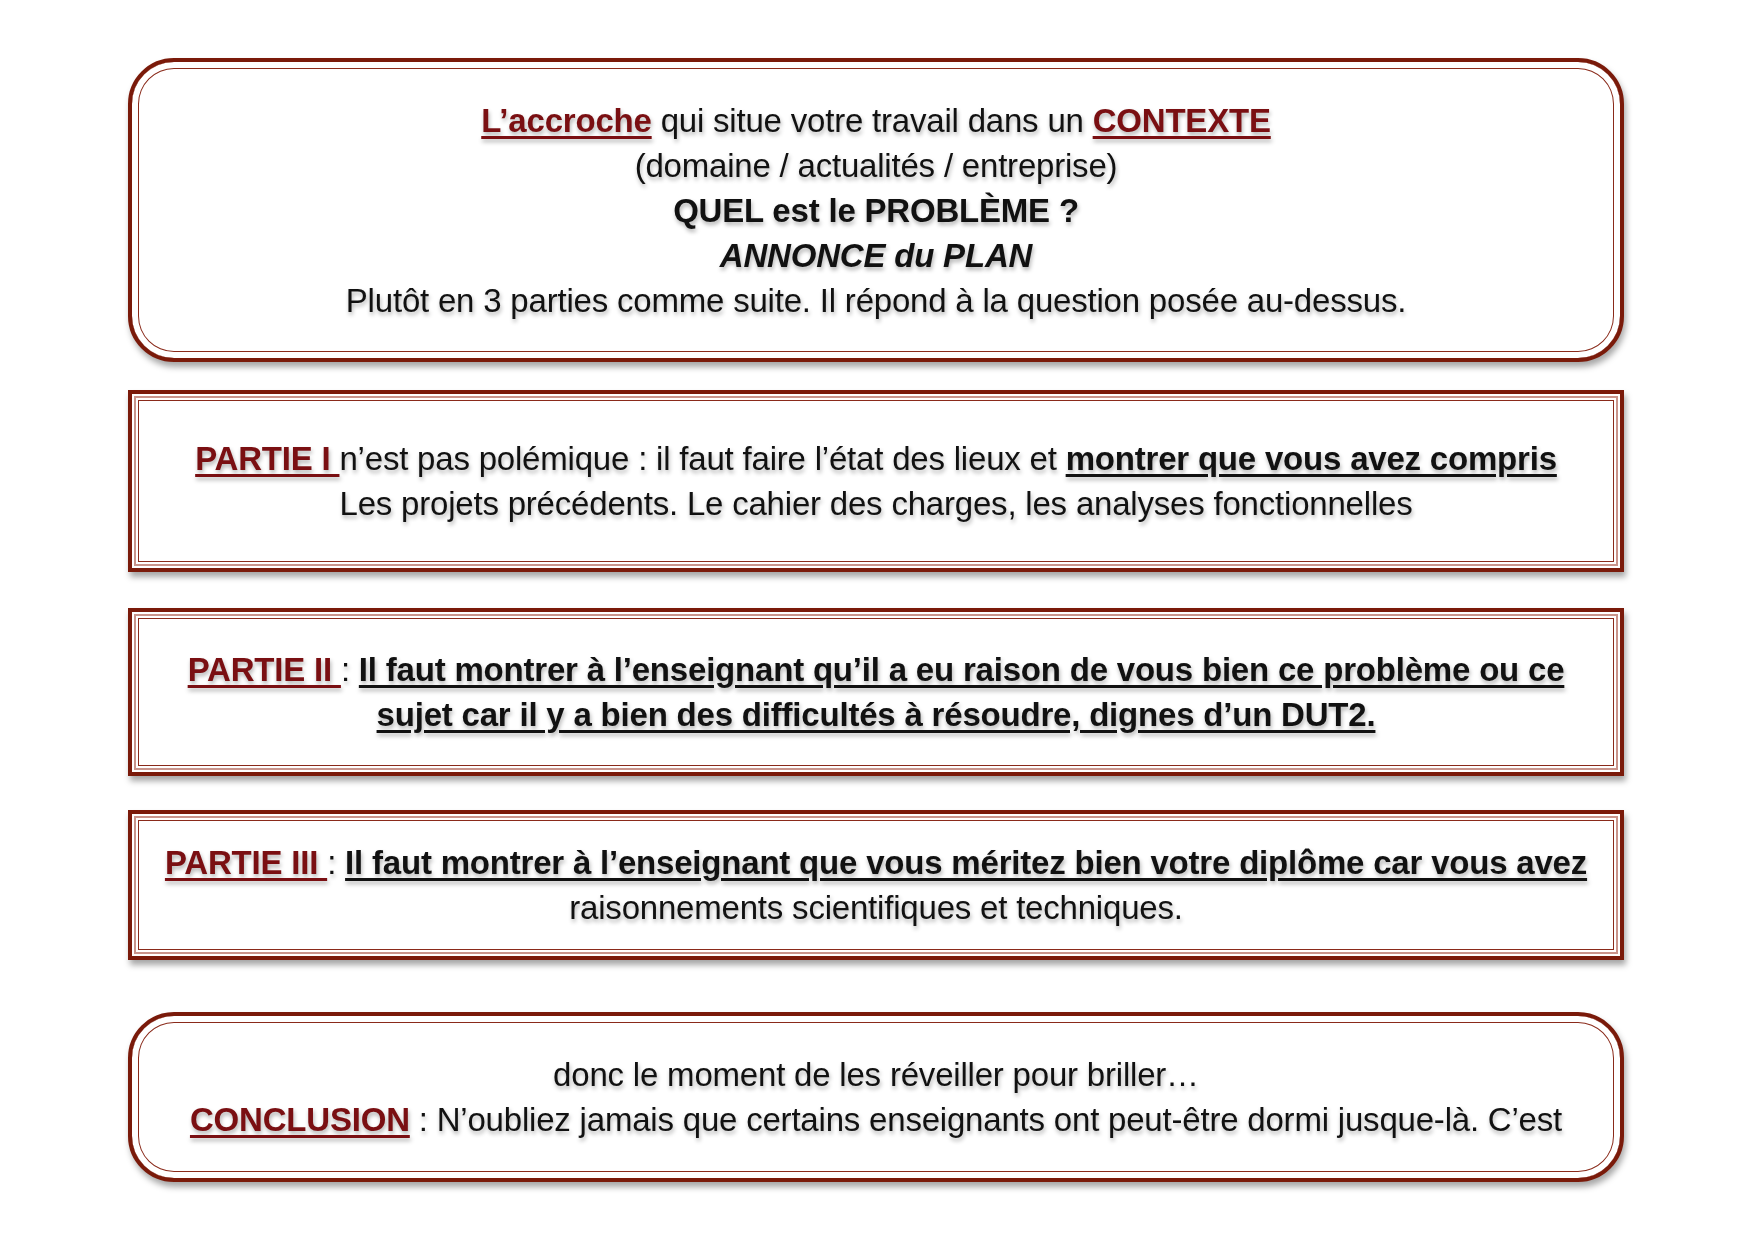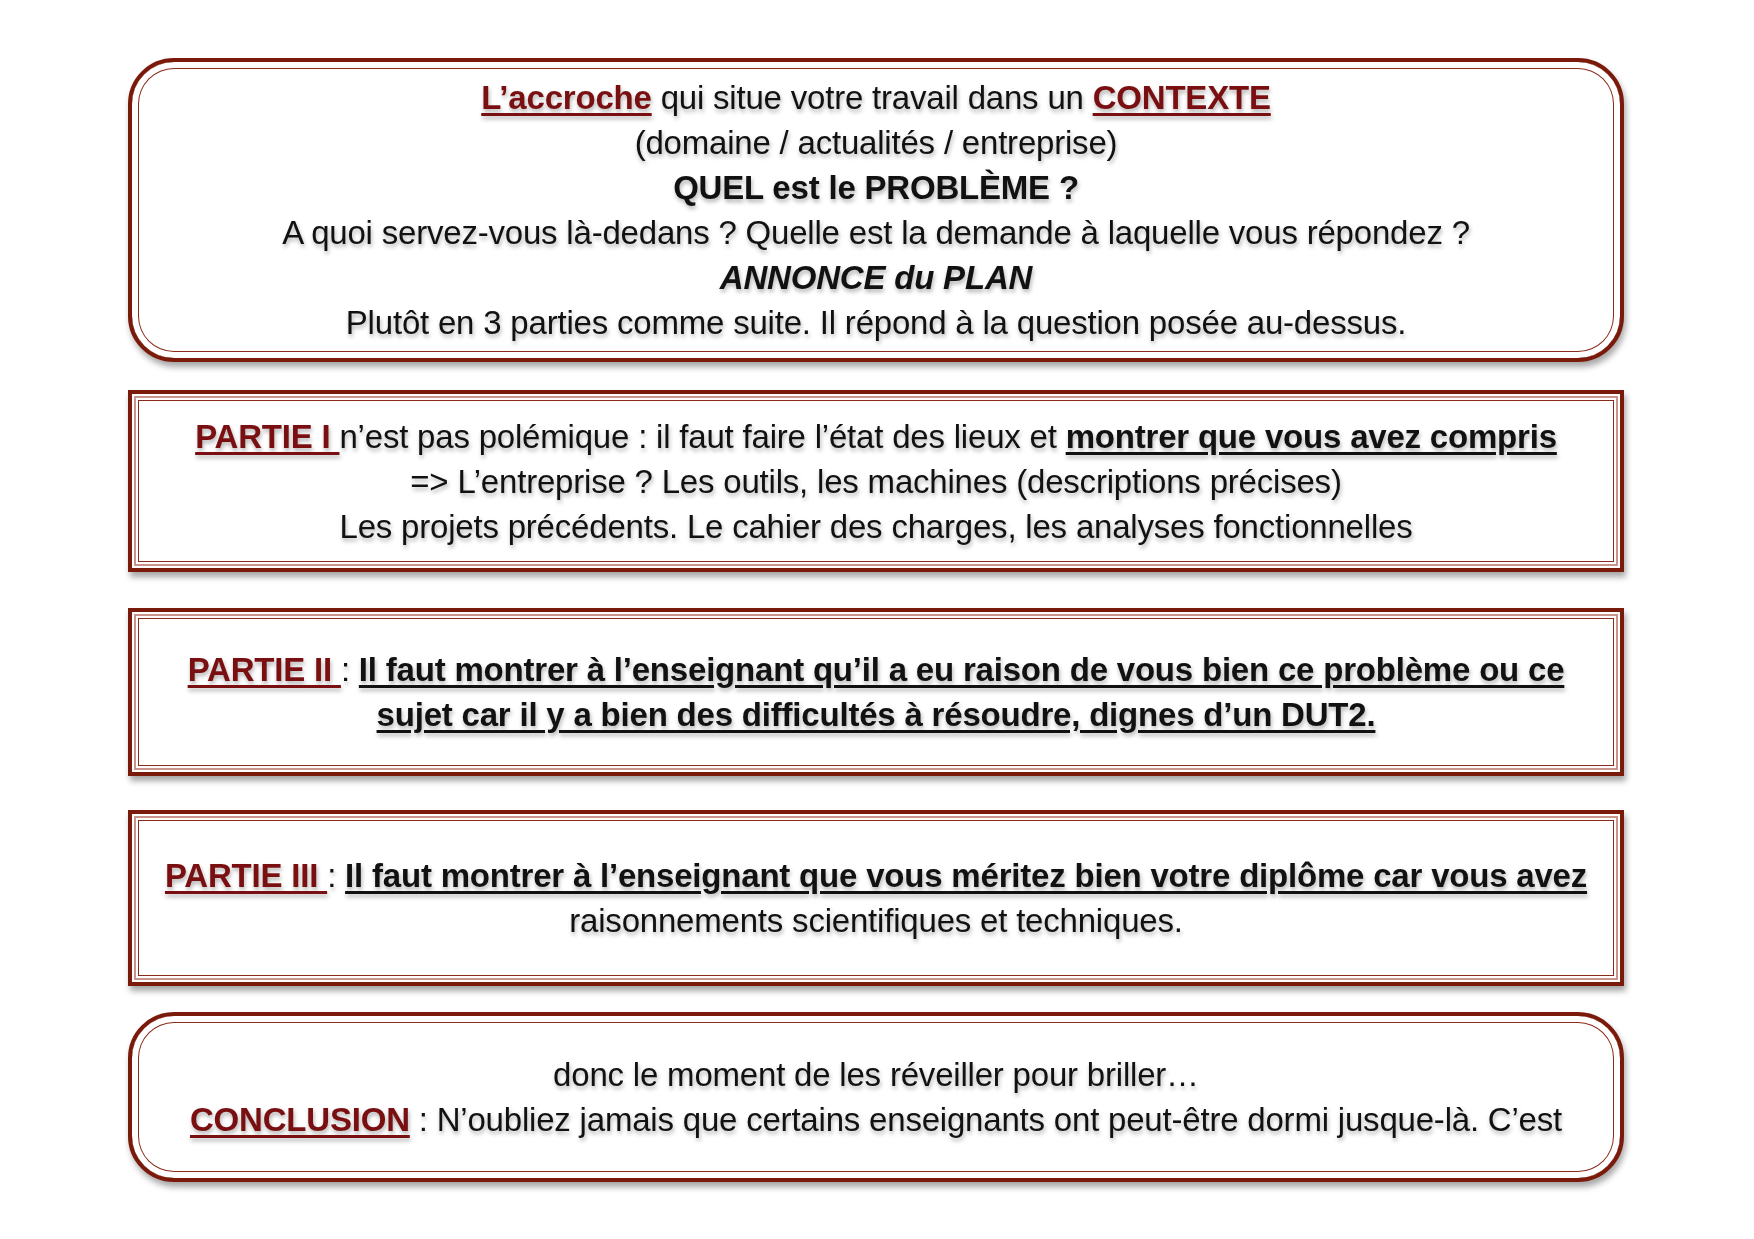--- a/index.html
+++ b/index.html
@@ -20,45 +20,43 @@
     display: flex; flex-direction: column; justify-content: center; align-items: center;
     text-align: center;
     font-size: 33px; line-height: 45px;
     text-shadow: 1px 3px 4px rgba(0,0,0,0.30);
   }
   .box.rounded { border-radius: 46px; }
   .box.rounded { outline: none; }
   #box-intro { top: 58px; height: 304px; }
   #box-partie1 { top: 390px; height: 182px; align-items: center; }
   #box-partie2 { top: 608px; height: 168px; }
-  #box-partie3 { top: 810px; height: 176px; }
+  #box-partie3 { top: 810px; height: 150px; }
   #box-conclusion { top: 1012px; height: 170px; }
 
   .line { display: block; white-space: nowrap; letter-spacing: -0.2px; }
   .kw { color: #7a0f12; font-weight: bold; text-decoration: underline; text-decoration-color: #7a0f12; text-underline-offset: 4px; }
   .b { font-weight: bold; }
   .bi { font-weight: bold; font-style: italic; }
   .bu { font-weight: bold; text-decoration: underline; text-underline-offset: 4px; }
   .p3 .line, .p2 .line { }
 </style>
 </head>
 <body>
 
 <div class="box rounded" id="box-intro">
   <span class="line"><span class="kw">L’accroche</span><span> qui situe votre travail dans un </span><span class="kw">CONTEXTE</span></span>
   <span class="line">(domaine / actualités / entreprise)</span>
   <span class="line b">QUEL est le PROBLÈME ?</span>
-  <span class="line">A quoi servez-vous là-dedans ? Quelle est la demande à laquelle vous répondez ?</span>
   <span class="line bi">ANNONCE du PLAN</span>
   <span class="line">Plutôt en 3 parties comme suite. Il répond à la question posée au-dessus.</span>
 </div>
 
 <div class="box" id="box-partie1">
   <span class="line"><span class="kw">PARTIE I </span><span> n’est pas polémique : il faut faire l’état des lieux et </span><span class="bu">montrer que vous avez compris</span></span>
-  <span class="line">=&gt; L’entreprise ? Les outils, les machines (descriptions précises)</span>
   <span class="line">Les projets précédents. Le cahier des charges, les analyses fonctionnelles</span>
 </div>
 
 <div class="box p2" id="box-partie2">
   <span class="line"><span class="kw">PARTIE II </span><span> : </span><span class="bu">Il faut montrer à l’enseignant qu’il a eu raison de vous bien ce problème ou ce</span></span>
   <span class="line bu">sujet car il y a bien des difficultés à résoudre, dignes d’un DUT2.</span>
 </div>
 
 <div class="box p3" id="box-partie3">
   <span class="line"><span class="kw">PARTIE III </span><span> : </span><span class="bu">Il faut montrer à l’enseignant que vous méritez bien votre diplôme car vous avez</span></span>

